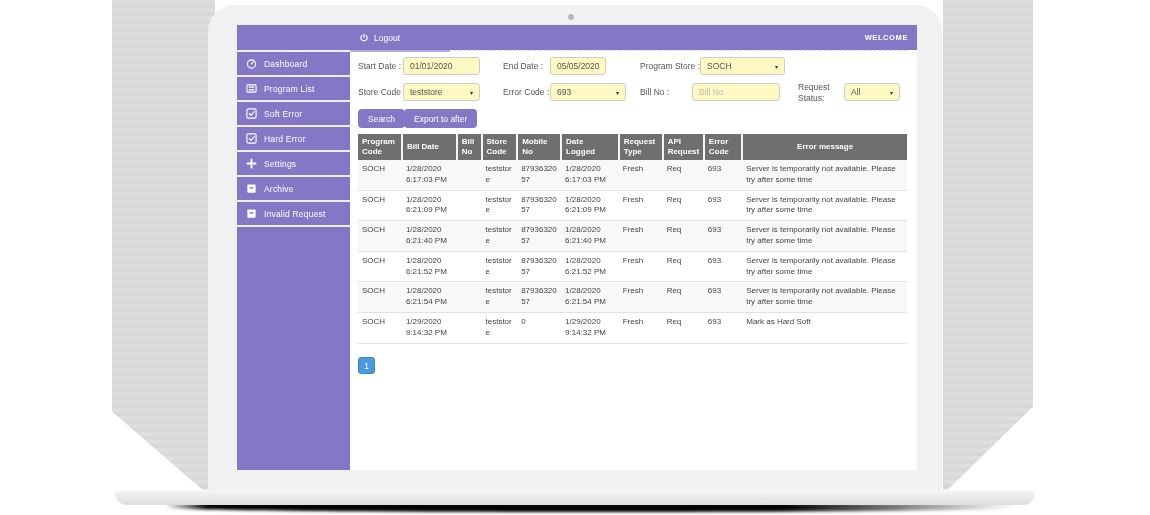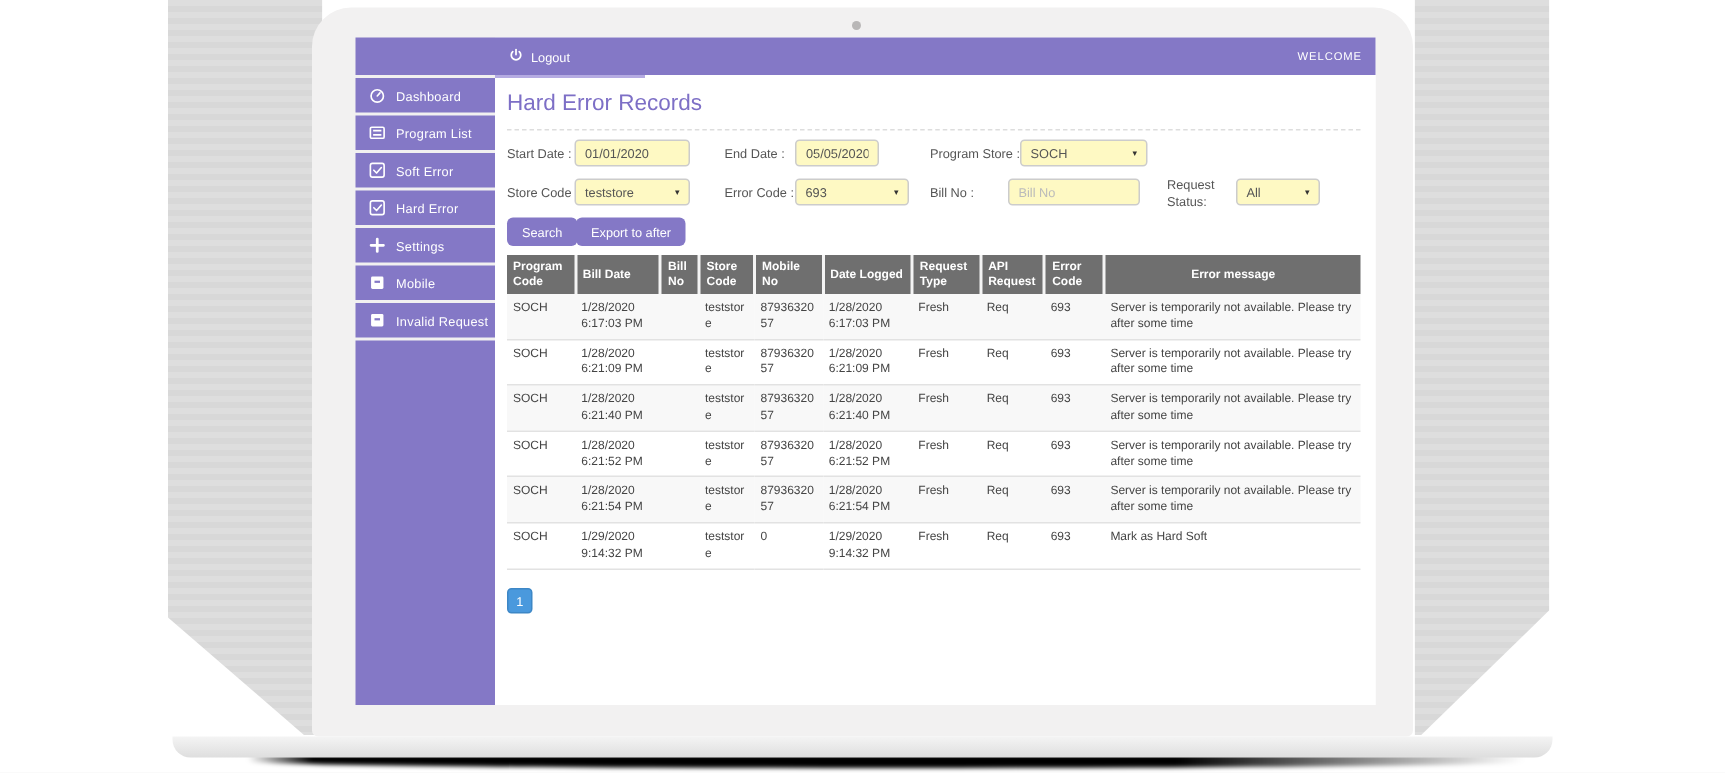--- a/index.html
+++ b/index.html
@@ -23,40 +23,40 @@
     background:linear-gradient(#f4f4f4,#dedede); border-radius:0 0 12px 12px; z-index:3; }
   .floor-shadow { position:absolute; left:165px; top:503px; width:860px; height:9px;
     background:linear-gradient(90deg,transparent 0,#000 5%,#000 72%,transparent 99%);
     border-radius:0 0 50% 50%; filter:blur(1.5px); z-index:1; }
 
   
   .app { position:absolute; left:29px; top:20px; width:680px; height:445px;
     display:flex; background:transparent; }
 
   
-  .sidebar { width:93px; display:flex; flex-direction:column; background:#f1f0f0; }
+  .sidebar { width:113px; display:flex; flex-direction:column; background:#f1f0f0; }
   .sb-top { height:25px; background:#8478c6; margin-bottom:2px; }
   .sb-item { height:23px; background:#8478c6; margin-bottom:2px; display:flex;
     align-items:center; padding-left:9px; cursor:pointer; }
   .sb-fill { flex:1; background:#8478c6; }
   .sb-ico { width:11px; height:11px; margin-right:7px; display:inline-flex;
     align-items:center; justify-content:center; }
   .sb-ico svg { width:11px; height:11px; }
   .sb-label { color:#fff; font-size:8.5px; letter-spacing:.2px; }
 
   
   .main { flex:1; display:flex; flex-direction:column; background:#fff; }
   .topbar { height:25px; background:#8478c6; display:flex; align-items:center;
     padding:0 9px; color:#fff; position:relative; }
   .topbar-underline { position:absolute; left:0; top:25px; width:100px; height:2px;
     background:#b5abe2; }
   .logout { display:flex; align-items:center; gap:5px; cursor:pointer; }
   .logout svg { width:10px; height:10px; }
   .logout-label { font-size:8.5px; color:#fff; }
-  .welcome { margin-left:auto; font-size:7.5px; font-weight:normal; letter-spacing:.6px; }
+  .welcome { margin-left:auto; font-size:7.5px; font-weight:bold; letter-spacing:.6px; }
 
   .content { flex:1; padding:0 10px 0 8px; background:#fff; }
   .page-title { color:#7d6fc6; font-size:15px; font-weight:500; margin:10px 0 9px; }
   .divider { border-top:1px dashed #ddd; }
 
   
   .filters { position:relative; height:80px; }
   .f-label { position:absolute; font-size:8.5px; color:#555; line-height:1.3; }
   .f-input, .f-select { position:absolute; height:18px; border:1px solid #ccc;
     border-radius:3px; background:#fef9c3; font-size:8.5px; color:#555;
@@ -147,21 +147,21 @@
               </span>
               <span class="sb-label">Settings</span>
             </div>
             <div class="sb-item">
               <span class="sb-ico">
                 <svg viewBox="0 0 12 12">
                   <rect x="1.5" y="1.5" width="9" height="9" rx="1" fill="#fff"></rect>
                   <rect x="4" y="4.5" width="4" height="1.6" fill="#8478c6"></rect>
                 </svg>
               </span>
-              <span class="sb-label">Mobile</span>
+              <span class="sb-label">Archive</span>
             </div>
             <div class="sb-item">
               <span class="sb-ico">
                 <svg viewBox="0 0 12 12">
                   <rect x="1.5" y="1.5" width="9" height="9" rx="1" fill="#fff"></rect>
                   <rect x="4" y="4.5" width="4" height="1.6" fill="#8478c6"></rect>
                 </svg>
               </span>
               <span class="sb-label">Invalid Request</span>
             </div>
@@ -178,21 +178,20 @@
                   <path d="M3.4 2.9a3.8 3.8 0 1 0 5.2 0"></path>
               </svg>
             </span>
             <span class="logout-label">Logout</span>
           </div>
           <span class="welcome">WELCOME</span>
           <div class="topbar-underline"></div>
         </div>
 
         <div class="content">
-          <div class="page-title">Hard Error Records</div>
           <div class="divider"></div>
 
           <div class="filters">
             <span class="f-label" style="left:0;top:10px">Start Date :</span>
             <input class="f-input" style="left: 45px; top: 6px; width: 77px;" value="01/01/2020">
             <span class="f-label" style="left:145px;top:10px">End Date :</span>
             <input class="f-input" style="left: 192px; top: 6px; width: 56px;" value="05/05/2020">
             <span class="f-label" style="left:282px;top:10px">Program Store :</span>
             <div class="f-select" style="left:342px;top:6px;width:85px">
               <span>SOCH</span>

